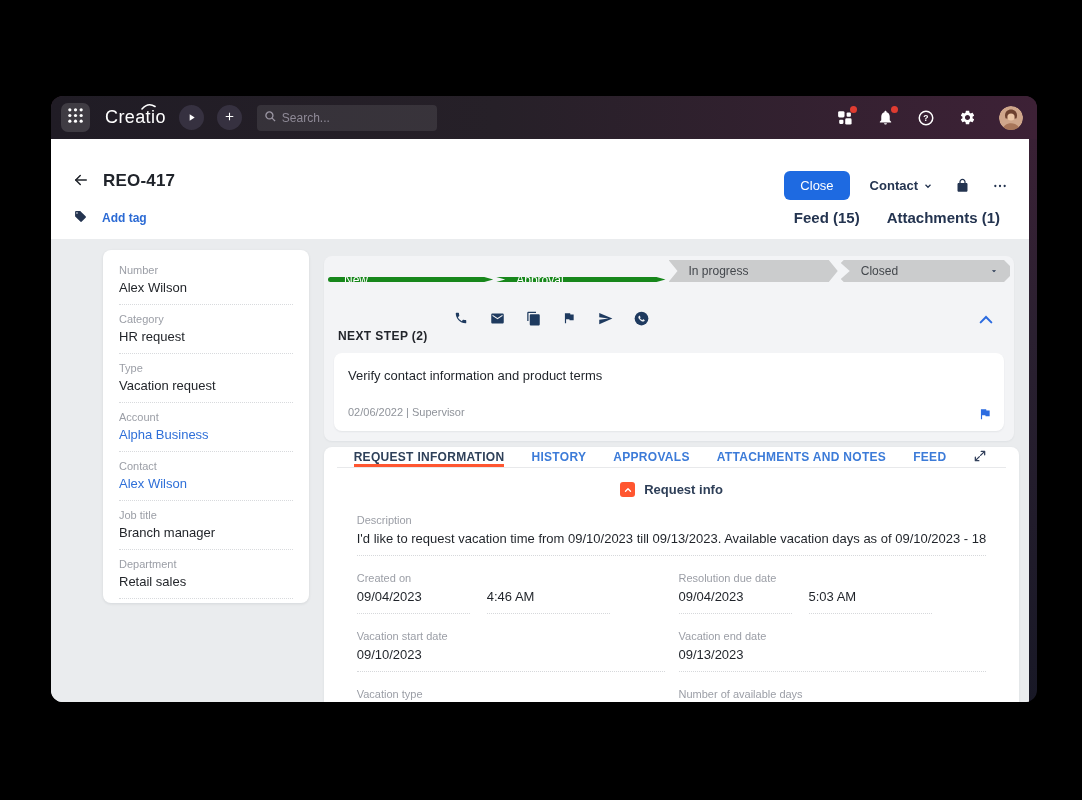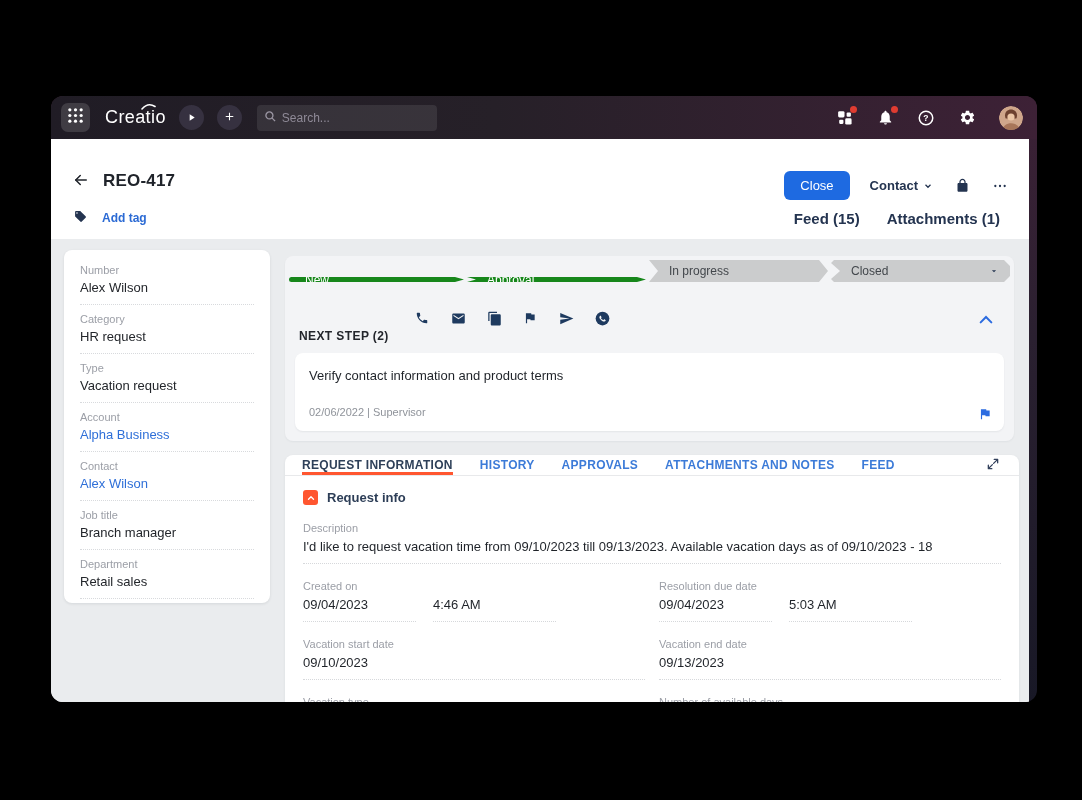--- a/index.html
+++ b/index.html
@@ -34,31 +34,31 @@
 
   .record-header { background:#fff; padding:13px 20px 12px 21px; }
   .hdr-row1 { display:flex; align-items:flex-start;margin-top:19px; }
   .back-btn { width:18px; height:18px; cursor:pointer; }
   .page-title { font-size:17px; font-weight:700; color:#20242b; margin-left:13px; letter-spacing:.2px; }
   .hdr-actions { margin-left:auto; display:flex; align-items:center; gap:20px; }
   .close-btn { background:#1e6ae1; color:#fff; border:none; border-radius:6px; font-size:13px;
     font-weight:500; padding:7px 16px; cursor:pointer; font-family:"Liberation Sans",sans-serif; }
   .action-btn { display:flex; align-items:center; gap:5px; font-size:13px; font-weight:600; color:#243450; cursor:pointer; }
   .icon-btn { width:18px; height:18px; cursor:pointer; display:flex; align-items:center; justify-content:center; }
-  .hdr-row2 { display:flex; align-items:flex-end; margin-top:9px; }
+  .hdr-row2 { display:flex; align-items:flex-start; margin-top:9px; }
   .tag-wrap { display:flex; align-items:center; gap:15px; margin-left:2px; }
   .add-tag { font-size:12px; font-weight:600; color:#2b6ad4; cursor:pointer; }
   .hdr-links { margin-left:auto; display:flex; align-items:center; gap:27px; margin-right:9px; }
   .hdr-link { font-size:15px; font-weight:600; color:#243450; cursor:pointer; }
 
   
   .content { flex:1; background:#eaecee; display:flex; padding:11px 10px 0 13px; gap:15px; min-height:0; }
 
   .side-card { width:206px; background:#fff; border-radius:8px; box-shadow:0 1px 3px rgba(27,36,50,.10);
-    padding:6px 16px 4px; align-self:flex-start; }
+    padding:6px 16px 4px; align-self:flex-start;margin-left:39px; }
   .field { padding:8px 0 9px; border-bottom:1px dotted #d8dadd; }
   .flabel { font-size:11px; color:#9b9ea6; margin-bottom:4px; }
   .fvalue { font-size:13px; color:#23262b; }
   .fvalue.link { color:#2e6fd8; cursor:pointer; }
 
   .right-col { flex:1; display:flex; flex-direction:column; min-height:0; }
 
   .stage-panel { background:#f3f4f6; border-radius:8px; padding:4px 4px 10px; margin:6px 5px 0 0;
     box-shadow:0 1px 2px rgba(27,36,50,.05); }
   .stagebar { display:flex; height:22px; gap:3px; }
@@ -75,22 +75,22 @@
   .ns-icons { display:flex; align-items:center; gap:21px; }
   .ns-icon { width:15px; height:15px; cursor:pointer; display:flex; align-items:center; justify-content:center; }
   .ns-collapse { margin-left:auto; width:18px; height:14px; cursor:pointer; margin-right:4px; }
 
   .task-card { background:#fff; border-radius:8px; margin:3px 6px 0 6px; height:78px; position:relative;
     padding:15px 14px 10px; box-shadow:0 1px 2px rgba(27,36,50,.07); cursor:pointer; }
   .tc-title { font-size:13px; color:#1f2329; }
   .tc-meta { position:absolute; left:14px; bottom:13px; font-size:11px; color:#8f939a; }
   .tc-flag { position:absolute; right:11px; bottom:9px; width:15px; height:15px; cursor:pointer; }
 
-  .detail-panel { flex:1; background:#fff; border-radius:8px 8px 0 0; margin-top:14px;
-    box-shadow:0 1px 3px rgba(27,36,50,.07); display:flex; flex-direction:column; overflow:hidden; }
+  .detail-panel { flex:1; background:#fff; border-radius:8px 8px 0 0; margin-top:6px;
+    box-shadow:0 1px 3px rgba(27,36,50,.07); display:flex; flex-direction:column; overflow:hidden;align-items:center; }
   .tabs { display:flex; align-items:center; gap:27px; padding:0 17px; height:34px; border-bottom:1px solid #e8e9eb; }
   .tab { font-size:12px; font-weight:700; letter-spacing:.3px; color:#3c7bd8; height:100%; display:flex;
     align-items:center; border-bottom:3px solid transparent; padding-top:3px; cursor:pointer; white-space:nowrap; }
   .tab.active { color:#2e4059; border-bottom-color:#ff5630; }
   .tabs-expand { margin-left:auto; width:16px; height:16px; cursor:pointer; }
 
   .section-hdr { display:flex; align-items:center; gap:9px; margin:14px 18px 0; cursor:pointer; }
   .sec-icon { width:15px; height:15px; border-radius:3px; background:#ff5630; display:flex; align-items:center; justify-content:center; }
   .sec-title { font-size:13px; font-weight:700; color:#2d3e57; }
 

